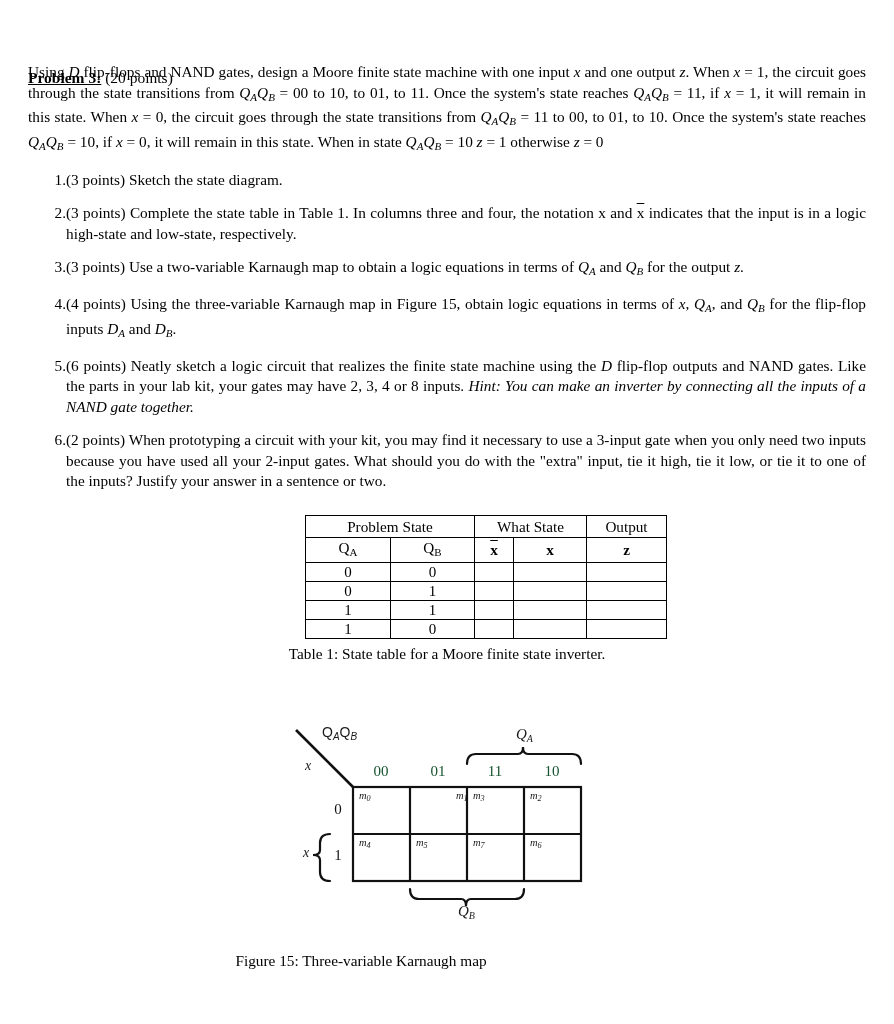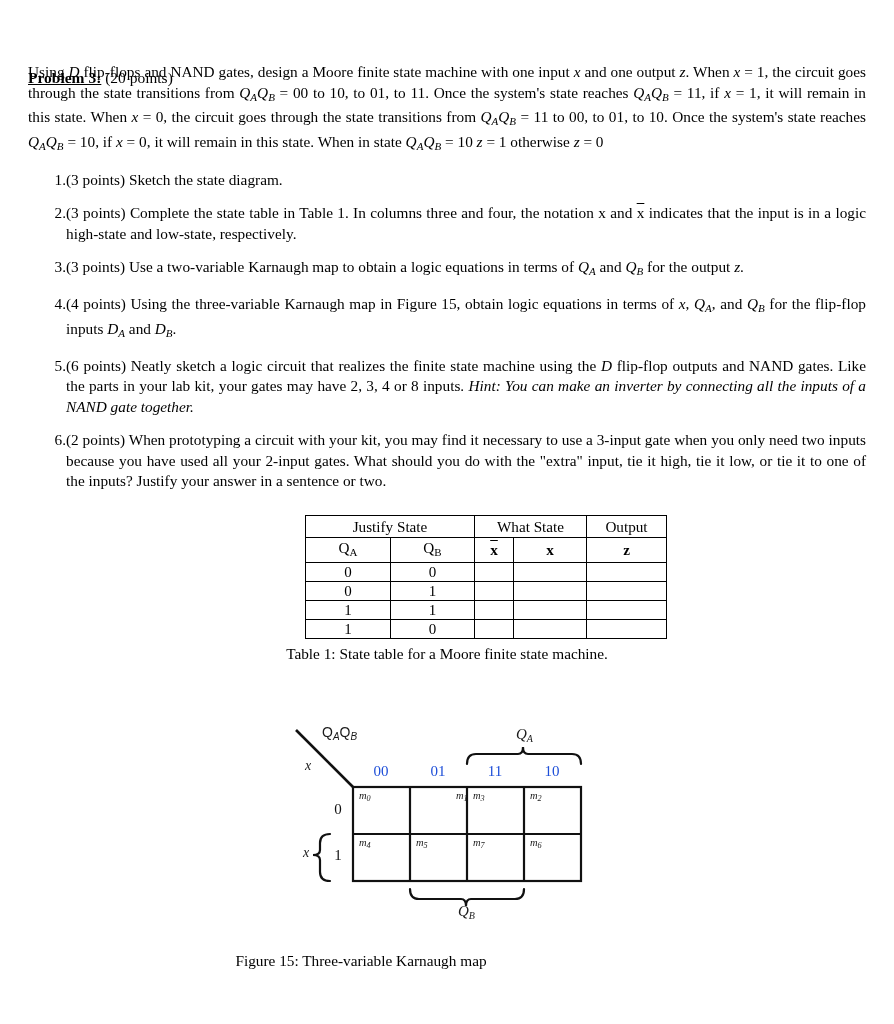--- a/index.html
+++ b/index.html
@@ -145,21 +145,21 @@
   }
   .klabel.serif {
     font-family: "Liberation Serif", serif;
   }
   .kcolhdr {
     position: absolute;
     font-family: "Liberation Serif", serif;
     font-size: 15px;
     text-align: center;
     width: 40px;
-    color: #1d4ed8;
+    color: #14532d;
   }
   .krowhdr {
     position: absolute;
     font-family: "Liberation Serif", serif;
     font-size: 15px;
     text-align: center;
     width: 16px;
     color: #111;
   }
   .mterm {
@@ -244,21 +244,21 @@
       you only need two inputs because you have used all your 2-input gates. What should you do with the "extra"
       input, tie it high, tie it low, or tie it to one of the inputs? Justify your answer in a sentence or two.
     </div>
 
   </div>
 
   <div class="tablewrap">
     <table class="state">
       <tbody>
           <tr class="hrow1">
-        <td colspan="2">Justify State</td>
+        <td colspan="2">Problem State</td>
         <td colspan="2">What State</td>
         <td>Output</td>
       </tr>
       <tr class="hrow2">
         <td class="c-qa"><span class="mup">Q</span><span class="subup">A</span></td>
         <td class="c-qb"><span class="mup">Q</span><span class="subup">B</span></td>
         <td class="c-xb"><span class="bold-x ovl">x</span></td>
         <td class="c-x"><span class="bold-x">x</span></td>
         <td class="c-z"><span class="bold-x">z</span></td>
       </tr>
@@ -287,21 +287,21 @@
         <td>1</td>
         <td>0</td>
         <td></td>
         <td></td>
         <td></td>
       </tr>
     </tbody>
       </table>
   </div>
 
-  <div class="tabcaption">Table 1: State table for a Moore finite state machine.</div>
+  <div class="tabcaption">Table 1: State table for a Moore finite state inverter.</div>
 
   <div class="kmap">
 
     <svg class="kmap-layer" width="894" height="1024">
 
       <line x1="296" y1="730" x2="353" y2="787" stroke="#111" stroke-width="2.6"></line>
 
       <rect x="353" y="787" width="228" height="94" fill="none" stroke="#111" stroke-width="2.2"></rect>
 
       <line x1="410" y1="787" x2="410" y2="881" stroke="#111" stroke-width="2.2"></line>

